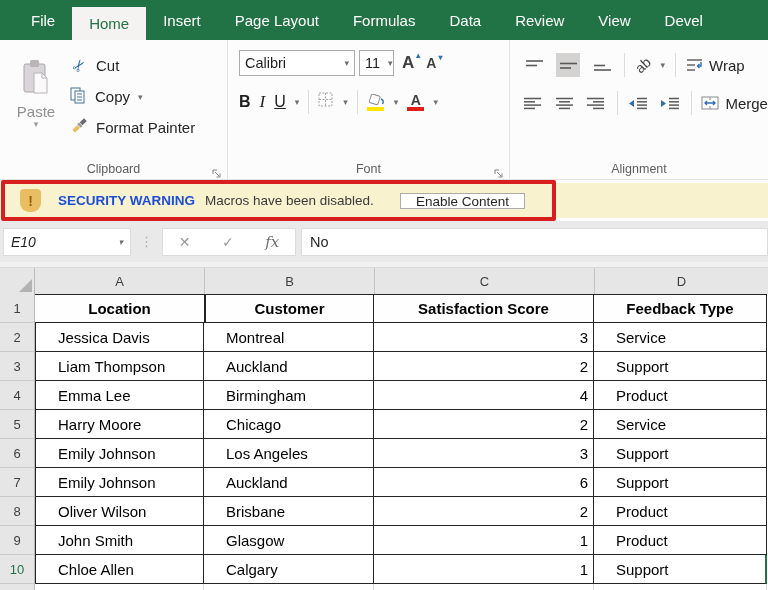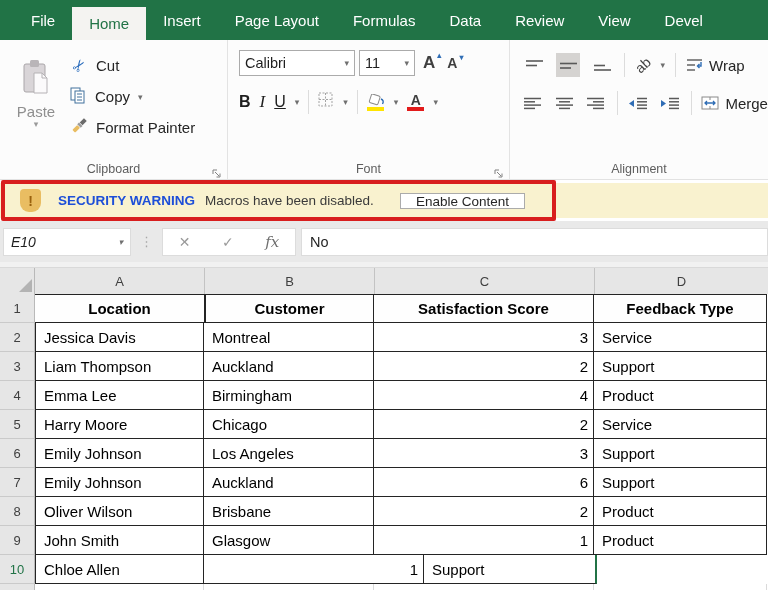--- a/index.html
+++ b/index.html
@@ -25,21 +25,21 @@
   .clip-items { margin-left:70px; padding-top:10px; }
   .ritem { display:flex; align-items:center; height:31px; font-size:15px; color:#262626; gap:8px; white-space:nowrap; }
   .scissors { color:#2e6fbe; font-size:16px; display:inline-block; transform:rotate(-55deg); width:18px; text-align:center; }
   .caret { color:#6f6f6f; font-size:9px; }
 
   
   .g-font { width:282px; padding:10px 0 0 11px; }
   .font-row1 { display:flex; align-items:center; gap:4px; }
   .combo { height:26px; border:1px solid #ababab; background:#fff; display:flex; align-items:center; justify-content:space-between; font-size:14.5px; color:#1f1f1f; padding:0 5px; }
   .combo-font { width:116px; }
-  .combo-size { width:56px;gap:8px; }
+  .combo-size { width:35px;gap:8px; }
   .fontsize-btn { position:relative; padding:0 4px; color:#3f3f3f; font-weight:600; }
   .fontsize-btn .tri { position:absolute; top:-2px; right:-2px; font-size:8px; color:#2f6db5; }
   .font-row2 { display:flex; align-items:center; gap:9px; margin-top:14px; }
   .fbtn { color:#1f1f1f; }
   .b-btn { font-weight:bold; font-size:16px; }
   .i-btn { font-style:italic; font-family:"Liberation Serif",serif; font-size:17px; }
   .u-btn { text-decoration:underline; font-size:16px; }
   .vdiv { width:1px; height:24px; background:#dcdcdc; }
   .colorstack { display:flex; flex-direction:column; align-items:center; gap:1px; }
   .bar { width:17px; height:4px; }
@@ -81,21 +81,21 @@
   .corner { width:35px; position:relative; border-right:1px solid #b9b9b9; }
   .corner .tri { position:absolute; right:2px; bottom:2px; width:0; height:0; border-left:13px solid transparent; border-bottom:13px solid #b3b3b3; }
   .colh { display:flex; align-items:center; justify-content:center; font-size:13px; color:#3f3f3f; border-right:1px solid #c3c3c3; }
   .c0 { width:170px; } .c1 { width:170px; } .c2 { width:220px; } .c3 { width:173px; }
   .colh.c3 { border-right:none; }
 
   .grid { background:#fff; }
   .grow { display:flex; height:29px; }
   .rowh { width:35px; background:#e6e6e6; border-right:1px solid #b9b9b9; border-bottom:1px solid #cacaca; display:flex; align-items:center; justify-content:center; font-size:13px; color:#3f3f3f; }
   .rowh.selrow { color:#217346; }
-  .cell { display:flex; align-items:center; padding-left:8px; font-size:15px; color:#000; border-right:1px solid #242424; border-bottom:1px solid #242424; overflow:hidden; white-space:nowrap; }
+  .cell { display:flex; align-items:center; padding-left:22px; font-size:15px; color:#000; border-right:1px solid #242424; border-bottom:1px solid #242424; overflow:hidden; white-space:nowrap; }
   .cell.first { border-left:1px solid #242424; width:169px; }
   .cell.top { border-top:1px solid #242424; }
   .hcell { font-weight:bold; justify-content:center; padding-left:0; background:#fefefe; }
   .cell.num { justify-content:flex-end; padding-right:5px; padding-left:0; }
   .cell.selborder { border-right:2px solid #217346; }
 
   .partialrow { display:flex; height:6px; overflow:hidden; }
   .partialrow .rowh { border-bottom:none; }
   .pcell { border-right:1px solid #dadada; }
   .pcell.first { width:169px; }
@@ -437,20 +437,21 @@
       <div class="grow">
         <div class="rowh">9</div>
         <div class="cell c0 first">John Smith</div>
         <div class="cell c1">Glasgow</div>
         <div class="cell c2 num">1</div>
         <div class="cell c3">Product</div>
       </div>
       <div class="grow">
         <div class="rowh selrow">10</div>
         <div class="cell c0 first">Chloe Allen</div>
+        <div class="cell c1">Calgary</div>
         <div class="cell c2 num">1</div>
         <div class="cell c3 selborder">Support</div>
       </div>
     </div>
   <div class="partialrow">
     <div class="rowh"></div>
     <div class="pcell first"></div>
     <div class="pcell c1"></div>
     <div class="pcell c2"></div>
     <div class="pcell c3"></div>

